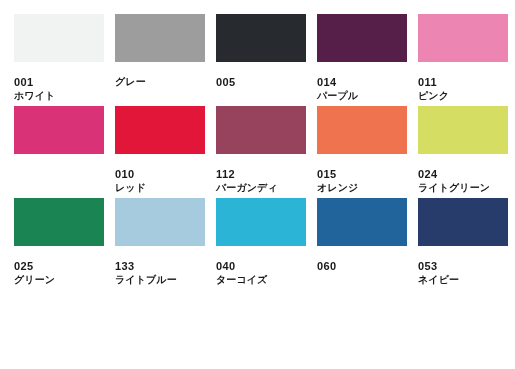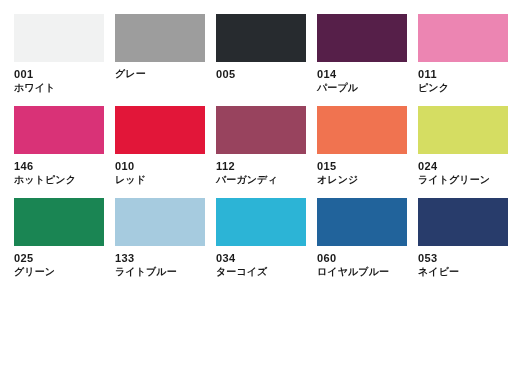--- a/index.html
+++ b/index.html
@@ -31,21 +31,21 @@
     width: 90px;
     height: 92px;
     box-sizing: border-box;
   }
   .swatch-chip {
     width: 90px;
     height: 48px;
     display: block;
   }
   .swatch-meta {
-    padding-top: 5px;
+    padding-top: 13px;
   }
   .swatch-code {
     font-size: 11px;
     font-weight: bold;
     line-height: 14px;
     letter-spacing: 0.4px;
     color: #1a1a1a;
     white-space: nowrap;
   }
   .swatch-label {
@@ -89,24 +89,20 @@
     </div>
     <div class="swatch-cell">
       <span class="swatch-chip" style="background-color: rgb(236, 133, 178);"></span>
       <div class="swatch-meta">
         <div class="swatch-code">011</div>
         <div class="swatch-label">ピンク</div>
       </div>
     </div>
     <div class="swatch-cell">
       <span class="swatch-chip" style="background-color: rgb(217, 50, 119);"></span>
-      <div class="swatch-meta">
-        <div class="swatch-code">146</div>
-        <div class="swatch-label">ホットピンク</div>
-      </div>
     </div>
     <div class="swatch-cell">
       <span class="swatch-chip" style="background-color: rgb(226, 22, 57);"></span>
       <div class="swatch-meta">
         <div class="swatch-code">010</div>
         <div class="swatch-label">レッド</div>
       </div>
     </div>
     <div class="swatch-cell">
       <span class="swatch-chip" style="background-color: rgb(152, 67, 94);"></span>
@@ -139,29 +135,28 @@
     <div class="swatch-cell">
       <span class="swatch-chip" style="background-color: rgb(166, 203, 223);"></span>
       <div class="swatch-meta">
         <div class="swatch-code">133</div>
         <div class="swatch-label">ライトブルー</div>
       </div>
     </div>
     <div class="swatch-cell">
       <span class="swatch-chip" style="background-color: rgb(44, 180, 214);"></span>
       <div class="swatch-meta">
-        <div class="swatch-code">034</div>
+        <div class="swatch-code">040</div>
         <div class="swatch-label">ターコイズ</div>
       </div>
     </div>
     <div class="swatch-cell">
       <span class="swatch-chip" style="background-color: rgb(33, 99, 155);"></span>
       <div class="swatch-meta">
         <div class="swatch-code">060</div>
-        <div class="swatch-label">ロイヤルブルー</div>
       </div>
     </div>
     <div class="swatch-cell">
       <span class="swatch-chip" style="background-color: rgb(40, 60, 107);"></span>
       <div class="swatch-meta">
         <div class="swatch-code">053</div>
         <div class="swatch-label">ネイビー</div>
       </div>
     </div>
   </div>

